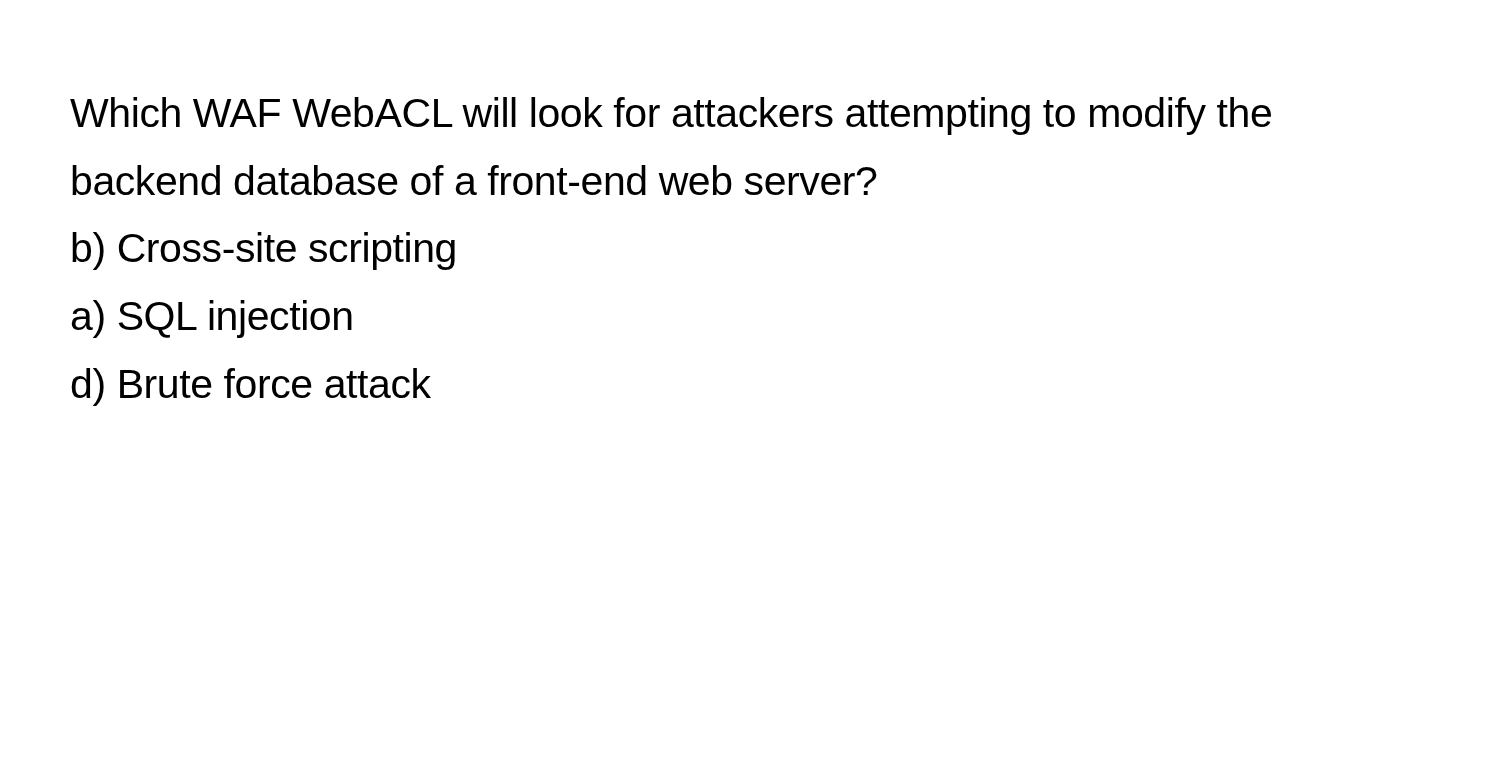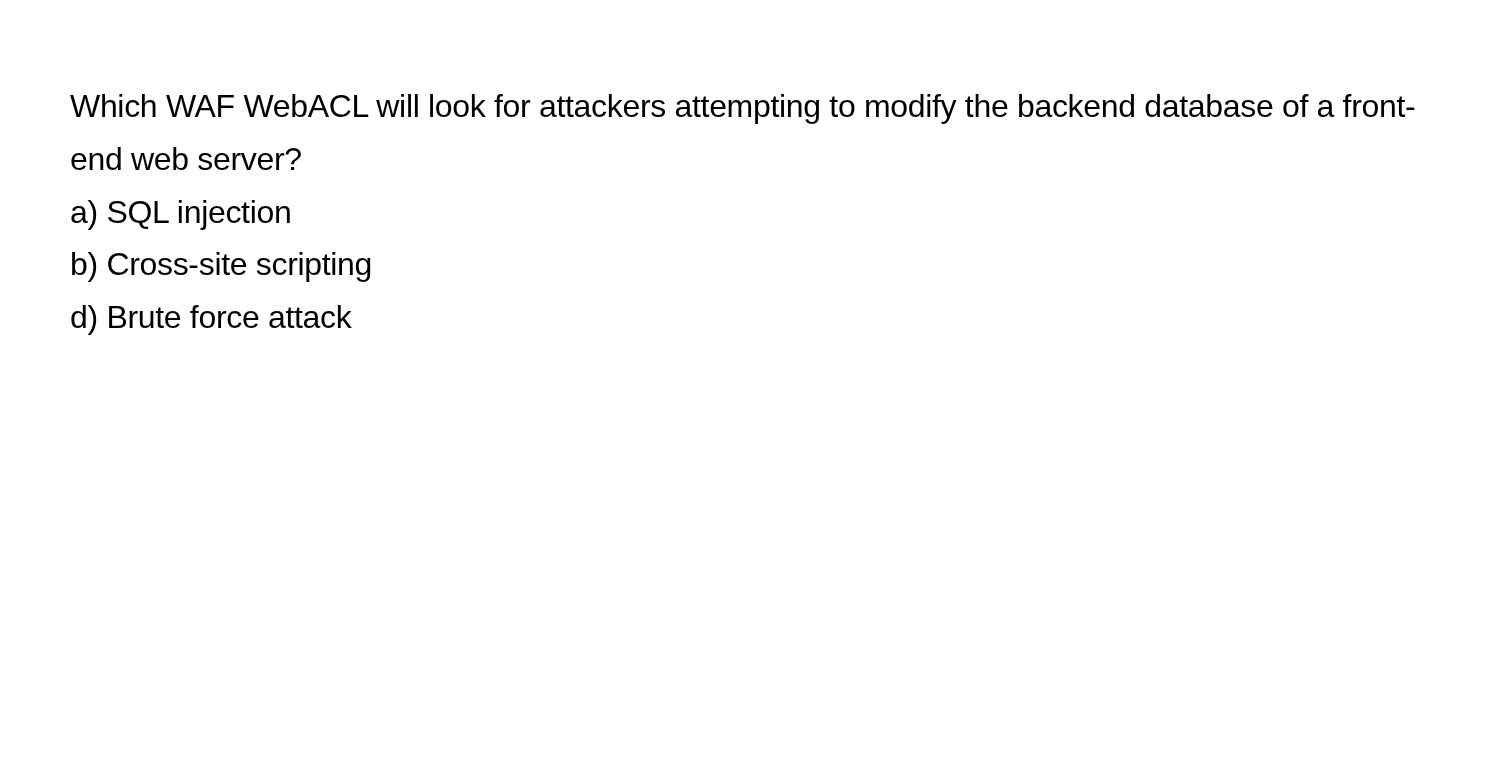--- a/index.html
+++ b/index.html
@@ -9,41 +9,41 @@
     }
     body {
       width: 1500px;
       height: 776px;
       background-color: #ffffff;
       font-family: -apple-system, BlinkMacSystemFont, "Segoe UI", Helvetica, Arial, sans-serif;
       padding: 80px 70px;
       color: #000000;
     }
     .question-container {
-      font-size: 32px;
+      font-size: 41px;
       line-height: 1.65;
       letter-spacing: -0.01em;
     }
     .question-text {
       margin-bottom: 0;
     }
     .option {
       display: block;
     }
   </style>
 </head>
 <body>
 
 <div class="question-container">
   <div class="question-text">Which WAF WebACL will look for attackers attempting to modify the backend database of a front-end web server?</div>
   <div class="option">
+    <span>b)</span>
+    <span>Cross-site scripting</span>
+  </div>
+  <div class="option">
     <span>a)</span>
     <span>SQL injection</span>
-  </div>
-  <div class="option">
-    <span>b)</span>
-    <span>Cross-site scripting</span>
   </div>
   <div class="option">
     <span>d)</span>
     <span>Brute force attack</span>
   </div>
 </div>
 
 </body></html>

